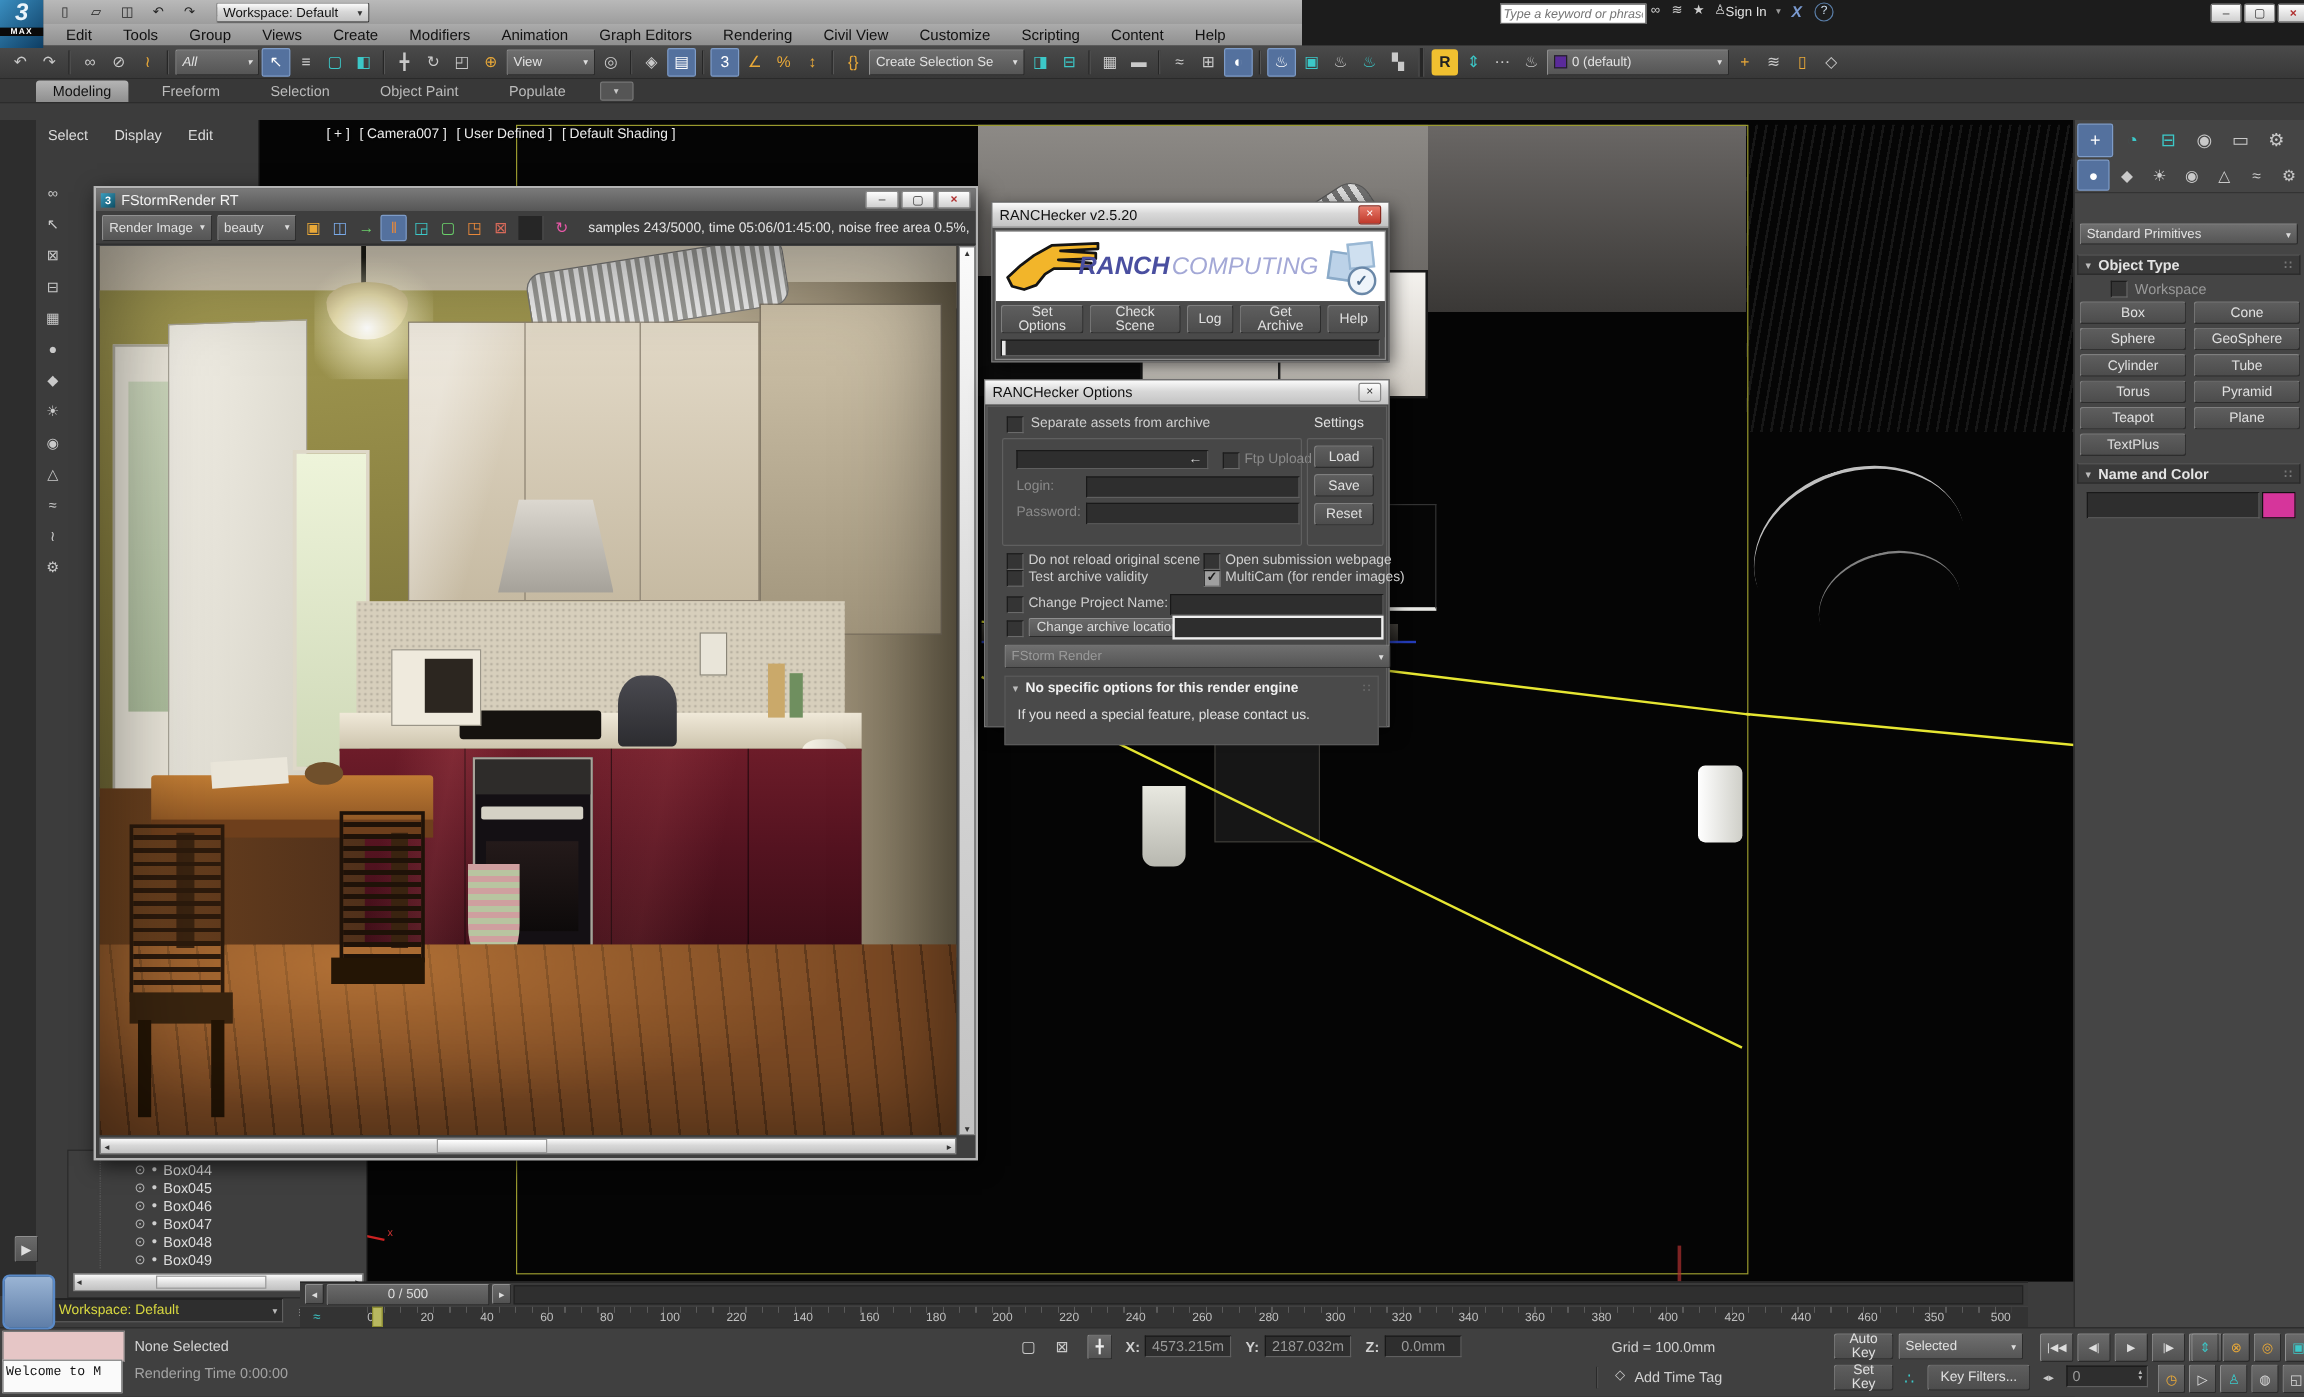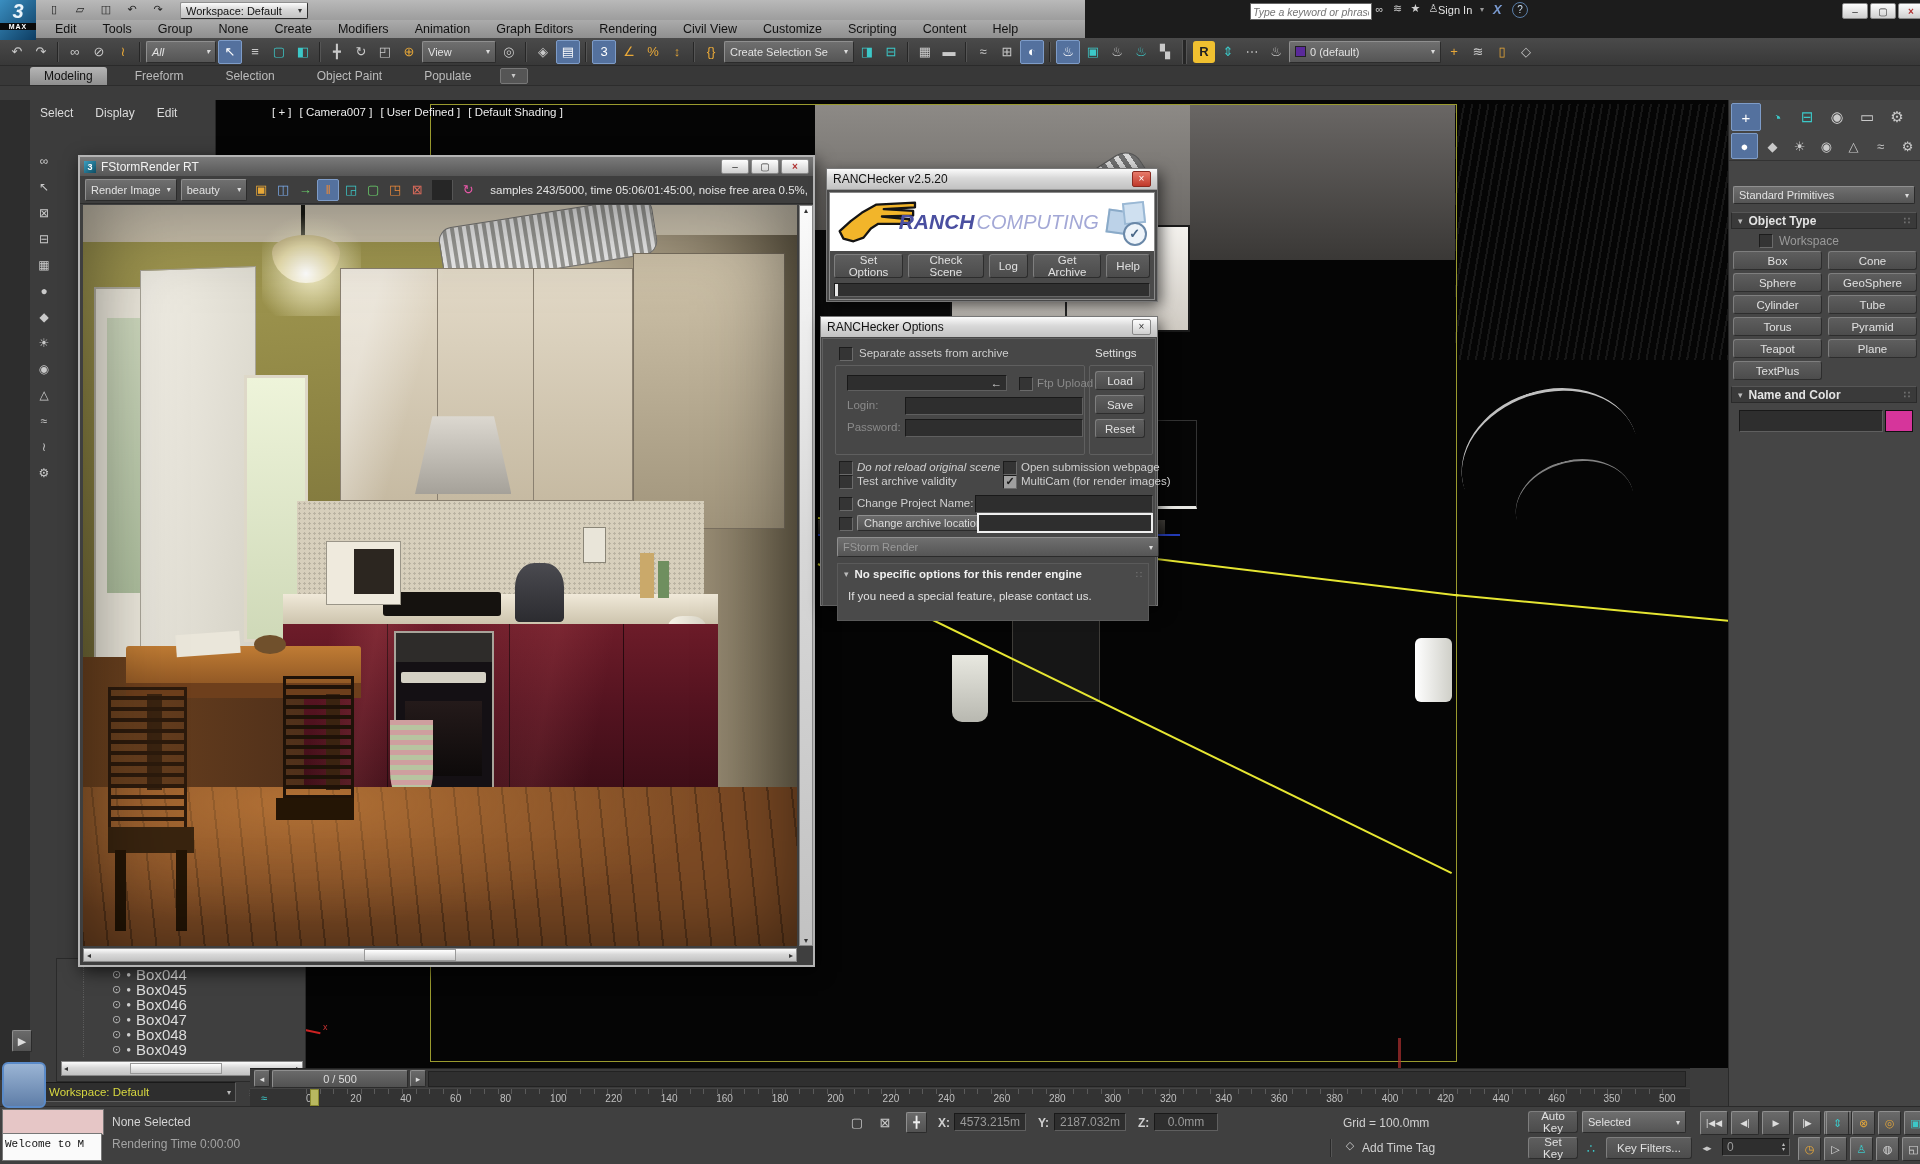--- a/index.html
+++ b/index.html
@@ -23,21 +23,21 @@
   .cb{width:12px;height:12px;border:1px solid #1c1c1c;background:#343434;border-bottom-color:#6a6a6a;border-right-color:#6a6a6a;display:inline-block;flex:0 0 auto;}
   .cb.on{background:#9f9f9f;color:#1a1a1a;font-size:11px;line-height:11px;text-align:center;font-weight:bold;}
   .lbl{white-space:nowrap;}
   .roll{background:#3a3a3a;border:1px solid #2a2a2a;border-top-color:#565656;display:flex;align-items:center;font-weight:bold;color:#e4e4e4;font-size:12px;padding:0 6px;gap:6px;}
   .grip{margin-left:auto;color:#777;font-size:10px;}
   .objbtn{background:linear-gradient(#5e5e5e,#4c4c4c);border:1px solid #2d2d2d;border-top-color:#7e7e7e;border-left-color:#7e7e7e;border-radius:3px;color:#e0e0e0;font-size:11.5px;display:flex;align-items:center;justify-content:center;height:19px;}
   .tick{font-size:10px;color:#c0c0c0;}
   .xrow{display:flex;align-items:center;height:15px;gap:5px;padding-left:28px;border-left:1px dotted #5a5a5a;margin-left:26px;}
   .xeye{color:#b8b8b8;font-size:11px;}
   .xdot{color:#cfcfcf;font-size:8px;}
-  .xlabel{color:#dcdcdc;font-size:15px;}
+  .xlabel{color:#dcdcdc;font-size:12px;}
   .menuitem{padding:0 13px;color:#111;font-size:12.5px;height:18px;display:flex;align-items:center;}
   .vpseg{color:#ececec;font-size:11.5px;text-shadow:1px 1px 1px #000;}
   .rtab{padding:2px 14px;color:#bbb;font-size:12px;}
   .rtab.active{background:linear-gradient(#b5b5b5,#8f8f8f);color:#111;border-radius:3px 3px 0 0;}
   input{font-family:"Liberation Sans",sans-serif;}
 </style>
 </head>
 <body>
 
 <div id="root">
@@ -77,21 +77,21 @@
     <span class="winbtn">–</span>
     <span class="winbtn">▢</span>
     <span class="winbtn" style="color:#b03030;font-weight:bold;">×</span>
   </div>
 
   <div class="abs flex" style="left:36px;top:20px;width:1049px;height:18px;background:linear-gradient(#ababab,#8f8f8f);">
     <div class="flex" style="padding-left:6px;">
         <span class="menuitem">Edit</span>
         <span class="menuitem">Tools</span>
         <span class="menuitem">Group</span>
-        <span class="menuitem">None</span>
+        <span class="menuitem">Views</span>
         <span class="menuitem">Create</span>
         <span class="menuitem">Modifiers</span>
         <span class="menuitem">Animation</span>
         <span class="menuitem">Graph Editors</span>
         <span class="menuitem">Rendering</span>
         <span class="menuitem">Civil View</span>
         <span class="menuitem">Customize</span>
         <span class="menuitem">Scripting</span>
         <span class="menuitem">Content</span>
         <span class="menuitem">Help</span>
@@ -465,21 +465,21 @@
       <span class="abs lbl" style="left:214px;top:38px;color:#8a8a8a;">Ftp Upload</span>
       <span class="abs lbl" style="left:24px;top:60px;color:#8a8a8a;">Login:</span>
       <input class="abs sunk" style="left: 82px; top: 58px; width: 172px; height: 14px;">
       <span class="abs lbl" style="left:24px;top:82px;color:#8a8a8a;">Password:</span>
       <input class="abs sunk" style="left: 82px; top: 80px; width: 172px; height: 14px;">
       <div class="abs" style="left:266px;top:26px;width:62px;height:88px;border:1px solid #5f5f5f;border-radius:2px;"></div>
       <button class="abs objbtn" style="left:272px;top:32px;width:50px;">Load</button>
       <button class="abs objbtn" style="left:272px;top:56px;width:50px;">Save</button>
       <button class="abs objbtn" style="left:272px;top:80px;width:50px;">Reset</button>
       <span class="abs cb" style="left:16px;top:122px;"></span>
-      <span class="abs lbl" style="left:34px;top:122px;color:#cfcfcf;font-style:italic;">Do not reload original scene</span>
+      <span class="abs lbl" style="left:34px;top:122px;color:#cfcfcf;">Do not reload original scene</span>
       <span class="abs cb" style="left:180px;top:122px;"></span>
       <span class="abs lbl" style="left:198px;top:122px;color:#cfcfcf;">Open submission webpage</span>
       <span class="abs cb" style="left:16px;top:136px;"></span>
       <span class="abs lbl" style="left:34px;top:136px;color:#cfcfcf;">Test archive validity</span>
       <span class="abs cb on" style="left:180px;top:136px;">✓</span>
       <span class="abs lbl" style="left:198px;top:136px;color:#cfcfcf;">MultiCam (for render images)</span>
       <span class="abs cb" style="left:16px;top:158px;"></span>
       <span class="abs lbl" style="left:34px;top:158px;color:#cfcfcf;">Change Project Name:</span>
       <input class="abs sunk" style="left: 152px; top: 156px; width: 172px; height: 14px;">
       <span class="abs cb" style="left:16px;top:178px;"></span>

